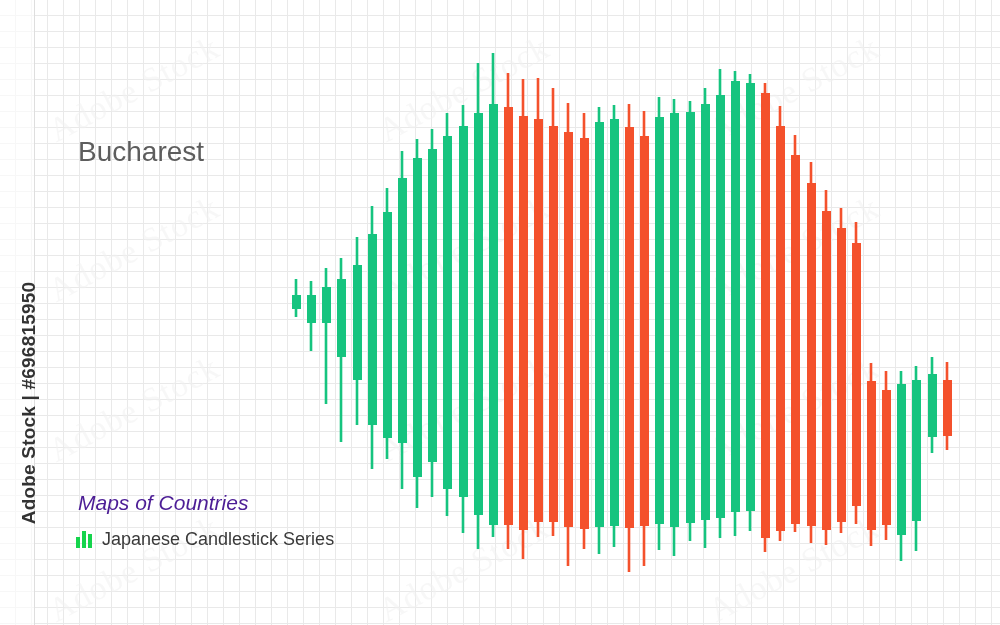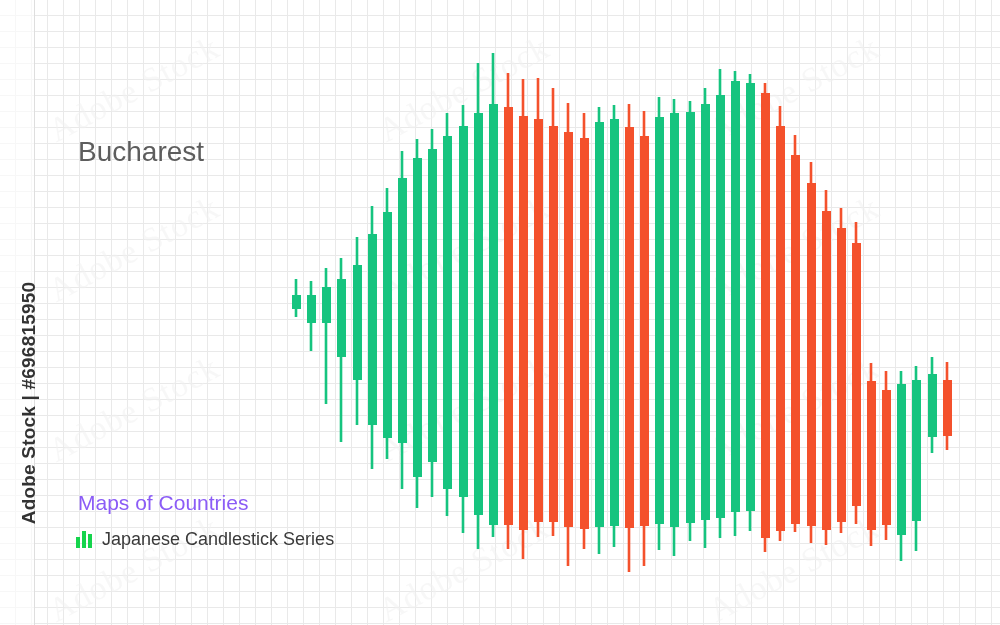--- a/index.html
+++ b/index.html
@@ -75,22 +75,23 @@
     position:absolute;left:78px;top:138px;
     font-size:28px;
     font-weight:400;
     color:#5d5d5d;
     line-height:1;
   }
   
   #series-heading{
     position:absolute;left:78px;top:492px;
     font-size:21px;
-    color:#8b5cf6;
+    color:#4c1d95;
     line-height:1;
+    font-style:italic;
   }
   #legend-row{
     position:absolute;left:76px;top:530px;
     display:flex;align-items:center;gap:10px;
   }
   #legend-icon{
     display:flex;align-items:flex-end;gap:2px;
     height:17px;
   }
   #legend-icon i{display:block;width:4px;background:#15d44c;}

